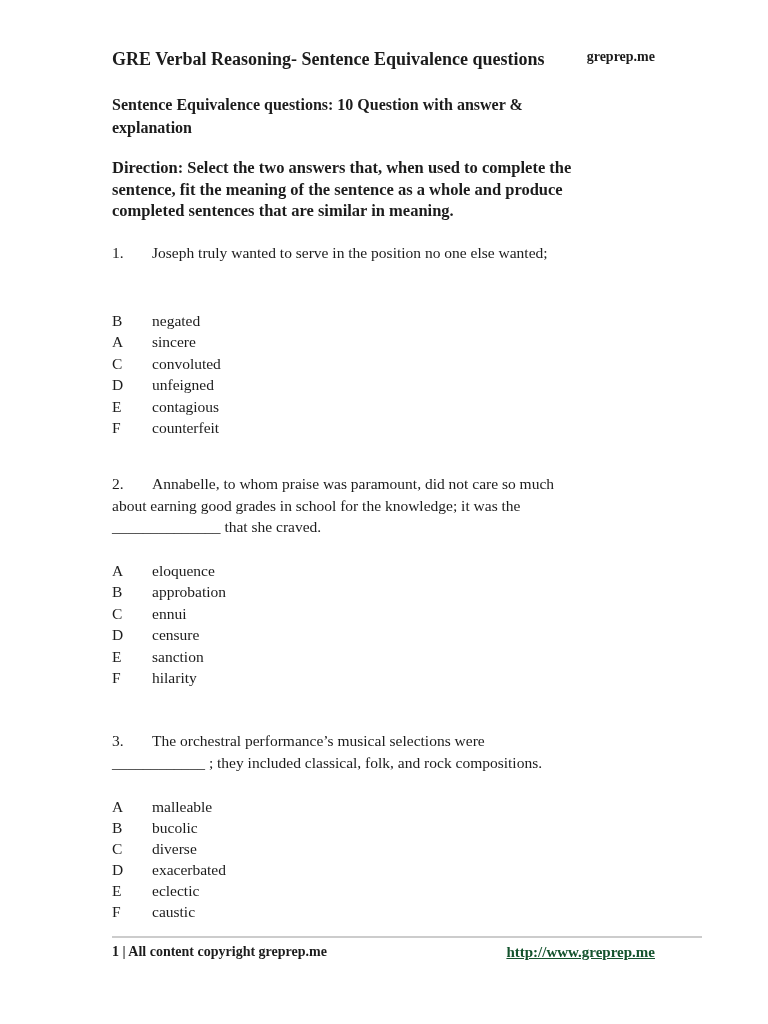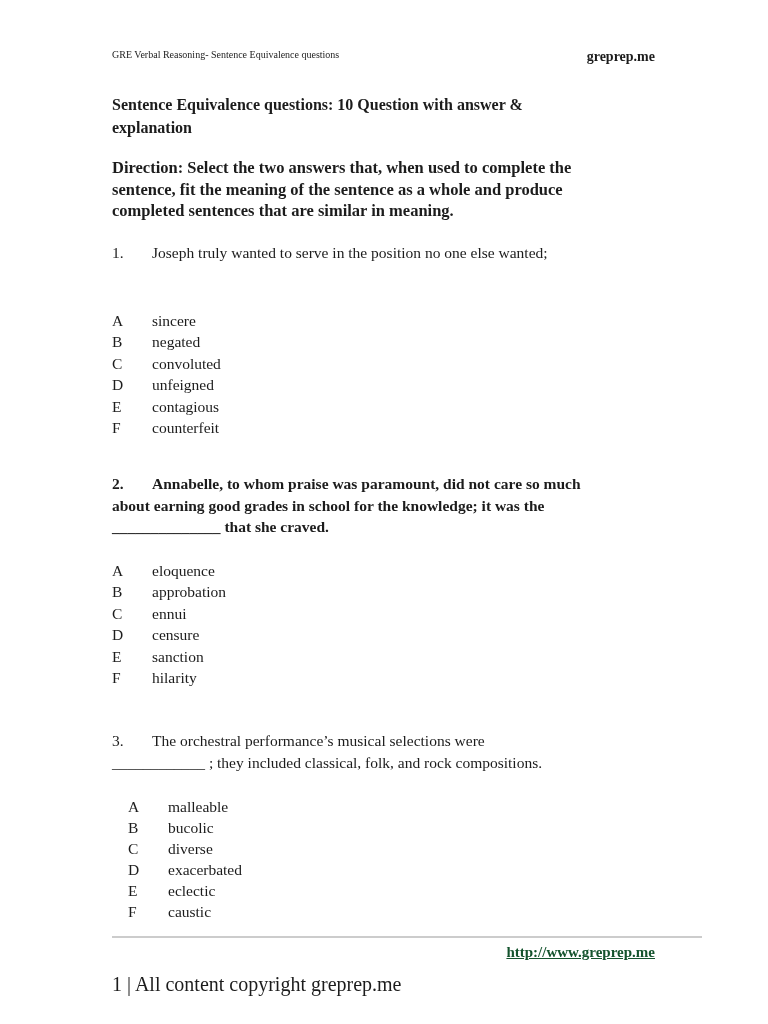--- a/index.html
+++ b/index.html
@@ -7,49 +7,49 @@
     position: relative;
     width: 768px;
     height: 1024px;
     background: #ffffff;
     overflow: hidden;
     font-family: "Liberation Serif", "DejaVu Serif", serif;
     color: #1c1c1c;
   }
   .abs { position: absolute; }
 
-  .header-left  { left: 112px; top: 49px; font-size: 10px; font-weight: normal; white-space: nowrap; }
+  .header-left  { left: 112px; top: 49px; font-size: 18px; font-weight: bold; white-space: nowrap; }
   .header-right { right: 113px; top: 49px; font-size: 14px; font-weight: bold; white-space: nowrap; }
 
   .doc-title {
     left: 112px; top: 93px; width: 580px;
     font-size: 16px; font-weight: bold; line-height: 23px;
   }
   .direction {
     left: 112px; top: 157px; width: 580px;
     font-size: 16.5px; font-weight: bold; line-height: 21.5px;
   }
 
   .question { font-size: 15.5px; line-height: 21.5px; width: 600px; }
   .q1 { left: 112px; top: 242px; }
-  .q2 { left: 112px; top: 473px; font-weight: bold; }
+  .q2 { left: 112px; top: 473px; }
   .q3 { left: 112px; top: 730px; }
   .qnum { display: inline-block; width: 40px; }
 
   .options { font-size: 15.5px; width: 400px; }
   .opts1 { left: 112px; top: 310px; line-height: 21.4px; }
   .opts2 { left: 112px; top: 560px; line-height: 21.4px; }
-  .opts3 { left: 112px; top: 796px; line-height: 21.0px; margin-left: 16px; }
+  .opts3 { left: 112px; top: 796px; line-height: 21.0px; }
   .opt-letter { display: inline-block; width: 40px; }
 
   .footer-rule {
     left: 112px; top: 936px; width: 590px; height: 2px;
     background: #cccccc;
   }
-  .footer-left  { left: 112px; top: 944px; font-size: 20px; font-weight: normal; white-space: nowrap; margin-top: 29px; }
+  .footer-left  { left: 112px; top: 944px; font-size: 14px; font-weight: bold; white-space: nowrap; }
   .footer-link  {
     right: 113px; top: 944px; font-size: 15px; font-weight: bold; white-space: nowrap;
     color: #14532d; text-decoration: underline; cursor: pointer;
   }
 </style>
 </head>
 <body>
 
 <div class="page">
 
@@ -68,24 +68,24 @@
   </div>
 
   <div class="abs question q1">
     <div>
       <span class="qnum">1.</span><span>Joseph truly wanted to serve in the position no one else wanted;</span>
     </div>
   </div>
 
   <div class="abs options opts1">
     <div class="opt-row">
-      <span class="opt-letter">A</span><span>sincere</span>
+      <span class="opt-letter">B</span><span>negated</span>
     </div>
     <div class="opt-row">
-      <span class="opt-letter">B</span><span>negated</span>
+      <span class="opt-letter">A</span><span>sincere</span>
     </div>
     <div class="opt-row">
       <span class="opt-letter">C</span><span>convoluted</span>
     </div>
     <div class="opt-row">
       <span class="opt-letter">D</span><span>unfeigned</span>
     </div>
     <div class="opt-row">
       <span class="opt-letter">E</span><span>contagious</span>
     </div>

